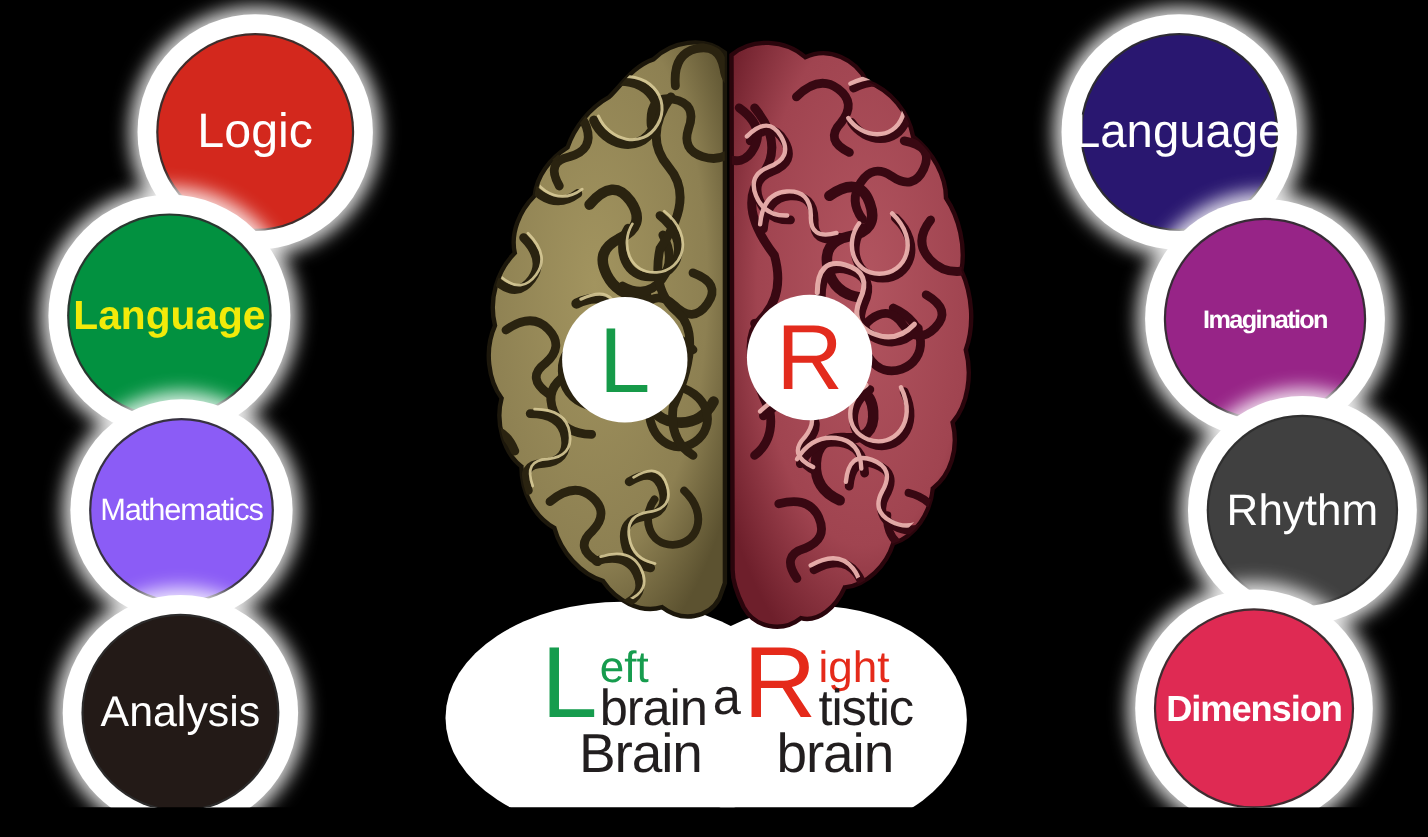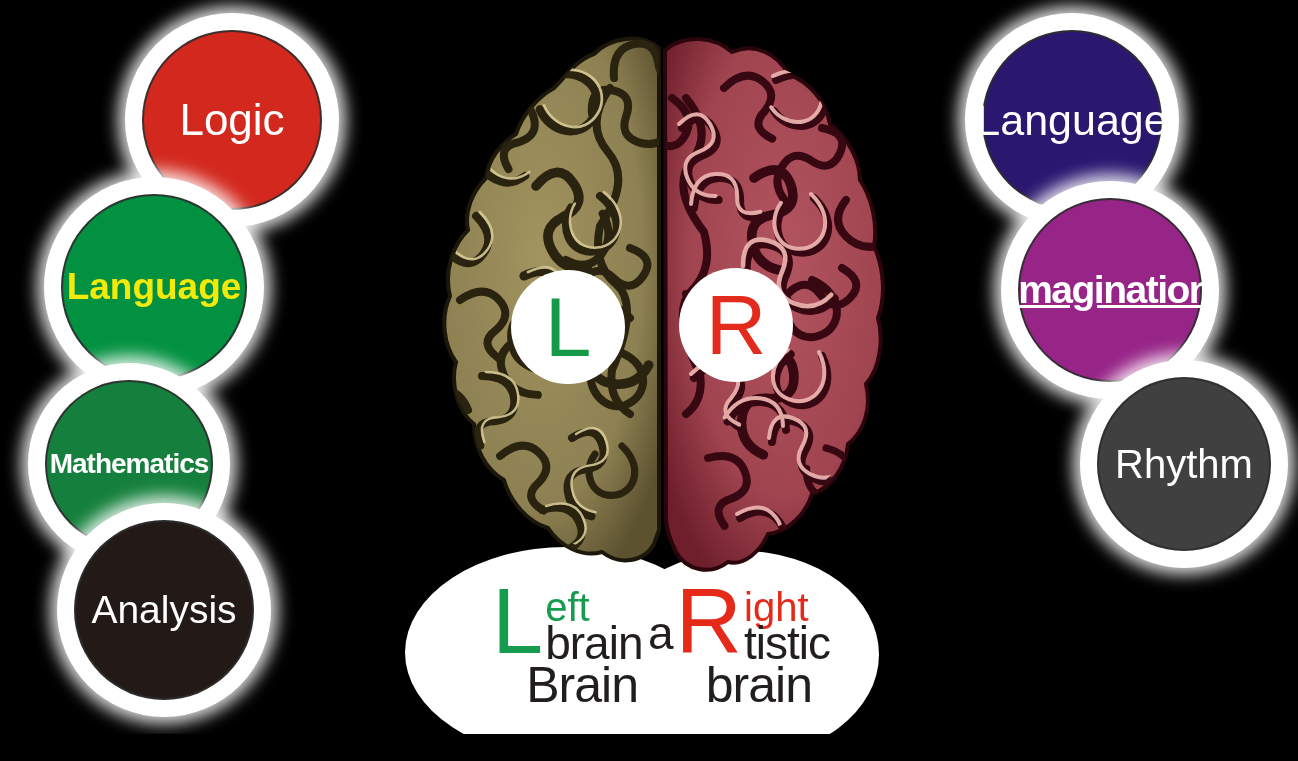--- a/index.html
+++ b/index.html
@@ -11,23 +11,23 @@
   .bubble{
     position:absolute;border-radius:50%;
     display:flex;align-items:center;justify-content:center;
     border:2px solid rgba(45,45,45,.9);
     box-shadow:0 0 0 17px #fff,0 0 16px 24px rgba(255,255,255,.85);
     white-space:nowrap;
   }
   .b-logic      {left:142px;top:30px; width:176px;height:176px;font-size:44px;z-index:1;}
   .b-language   {left:61px; top:194px;width:182px;height:182px;font-size:37px;z-index:2;}
   .b-math       {left:45px; top:380px;width:164px;height:164px;font-size:28px;letter-spacing:-1px;z-index:3;}
-  .b-analysis   {left:74px; top:520px;width:176px;height:176px;font-size:39px;z-index:4;}
+  .b-analysis   {left:74px; top:558px;width:176px;height:176px;font-size:39px;z-index:4;}
   .b-picture    {left:982px;top:30px; width:176px;height:176px;font-size:43px;z-index:1;}
-  .b-imagination{left:1018px;top:198px;width:180px;height:180px;font-size:39px;letter-spacing:-1.5px;z-index:2;text-decoration:underline;}
+  .b-imagination{left:1058px;top:198px;width:180px;height:180px;font-size:23px;letter-spacing:-1.5px;z-index:2;}
   .b-rhythm     {left:1097px;top:377px;width:170px;height:170px;font-size:40px;z-index:3;}
   .b-dimension  {left:1049px;top:553px;width:178px;height:178px;font-size:33px;letter-spacing:-1px;z-index:4;}
   
   .blob{position:absolute;background:#fff;border-radius:50%;z-index:2;}
   .blob-l{left:405px;top:547px;width:322px;height:211px;}
   .blob-r{left:605px;top:551px;width:274px;height:207px;}
   
   #brain-svg{position:absolute;left:426px;top:20px;z-index:3;}
   .marker{
     position:absolute;width:114px;height:114px;border-radius:50%;background:#fff;
@@ -53,35 +53,38 @@
 <body>
 
 <div id="stage">
 
   <div class="bubble b-logic" style="background: rgb(211, 40, 29); color: rgb(255, 255, 255);">
     <span>Logic</span>
   </div>
   <div class="bubble b-language" style="background: rgb(2, 145, 64); color: rgb(242, 234, 10); font-weight: bold;">
     <span>Language</span>
   </div>
-  <div class="bubble b-math" style="background: #15803d; color: rgb(255, 255, 255); font-weight: 700;">
+  <div class="bubble b-math" style="background: #8b5cf6; color: rgb(255, 255, 255); font-weight: 400; margin-left: 36px;">
     <span>Mathematics</span>
   </div>
   <div class="bubble b-analysis" style="background: rgb(35, 26, 23); color: rgb(255, 255, 255);">
     <span>Analysis</span>
   </div>
 
   <div class="bubble b-picture" style="background: rgb(41, 23, 112); color: rgb(255, 255, 255);">
     <span>Language</span>
   </div>
   <div class="bubble b-imagination" style="background: rgb(151, 36, 135); color: rgb(255, 255, 255); font-weight: 700;">
     <span>Imagination</span>
   </div>
   <div class="bubble b-rhythm" style="background: #404040; color: rgb(255, 255, 255);">
     <span>Rhythm</span>
+  </div>
+  <div class="bubble b-dimension" style="background: rgb(223, 42, 83); color: rgb(255, 255, 255); font-weight: 700;">
+    <span>Dimension</span>
   </div>
 
   <div class="blob blob-l"></div>
   <div class="blob blob-r"></div>
 
   <svg id="brain-svg" width="464" height="566" viewBox="0 0 464 566" aria-hidden="true">
     <defs>
       <radialGradient id="gradL" cx="45%" cy="42%" r="68%">
         <stop offset="0%" stop-color="#a2945f"></stop>
         <stop offset="70%" stop-color="#8d8052"></stop>

